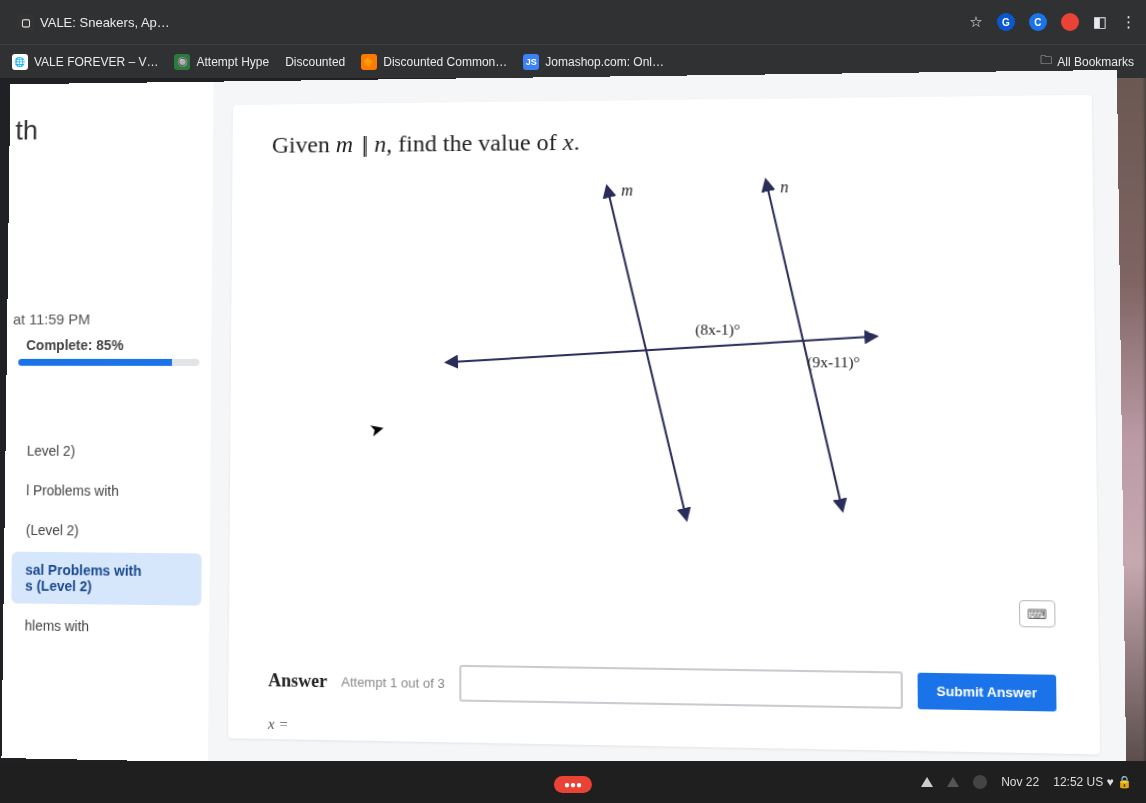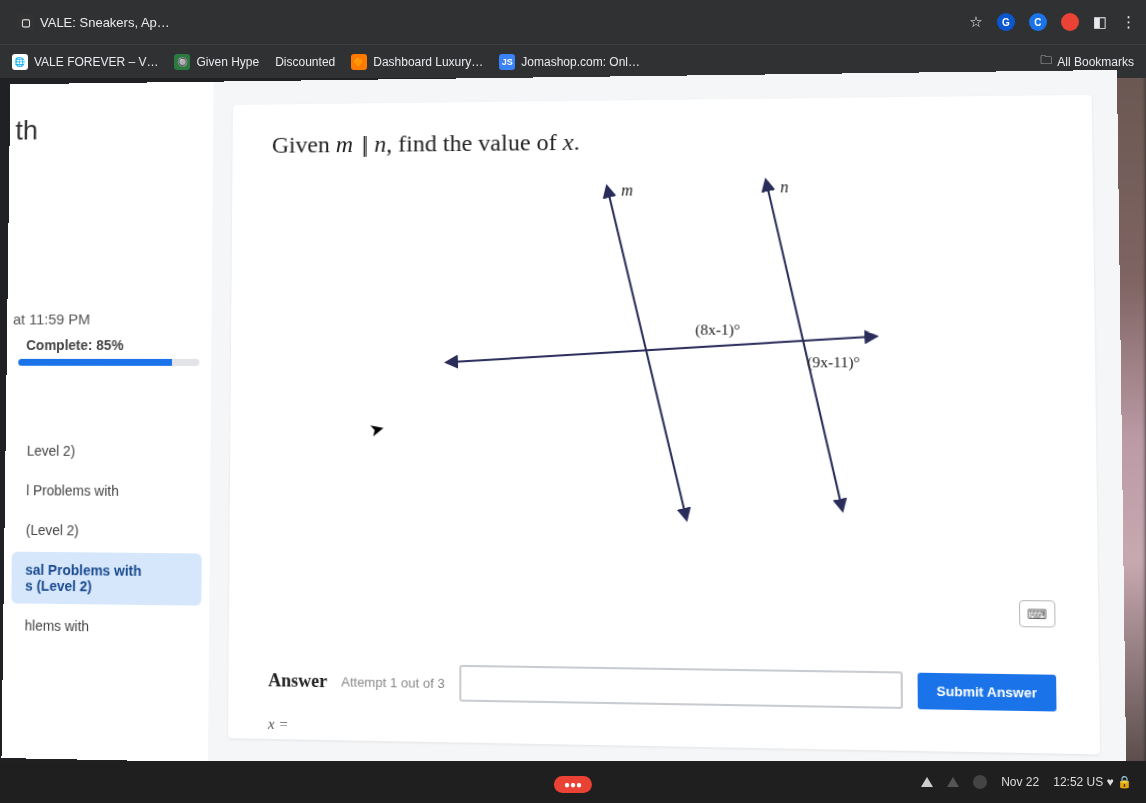--- a/index.html
+++ b/index.html
@@ -85,28 +85,28 @@
   </div>
 </div>
 
 <div class="bookmarks-bar">
   <div class="bm">
     <span class="bm-icon" style="background:#fff;color:#000;">🌐</span>
     <span>VALE FOREVER – V…</span>
   </div>
   <div class="bm">
     <span class="bm-icon" style="background:#2a7a3f;color:#fff;">🔘</span>
-    <span>Given Hype</span>
+    <span>Attempt Hype</span>
   </div>
   <div class="bm">
     <span>Discounted</span>
   </div>
   <div class="bm">
     <span class="bm-icon" style="background:#ff7a00;color:#fff;">🔶</span>
-    <span>Dashboard Luxury…</span>
+    <span>Discounted Common…</span>
   </div>
   <div class="bm">
     <span class="bm-icon" style="background:#3b82f6;color:#fff;">JS</span>
     <span>Jomashop.com: Onl…</span>
   </div>
   <div class="all-bm">
     <span>🗀</span>
     <span>All Bookmarks</span>
   </div>
 </div>

